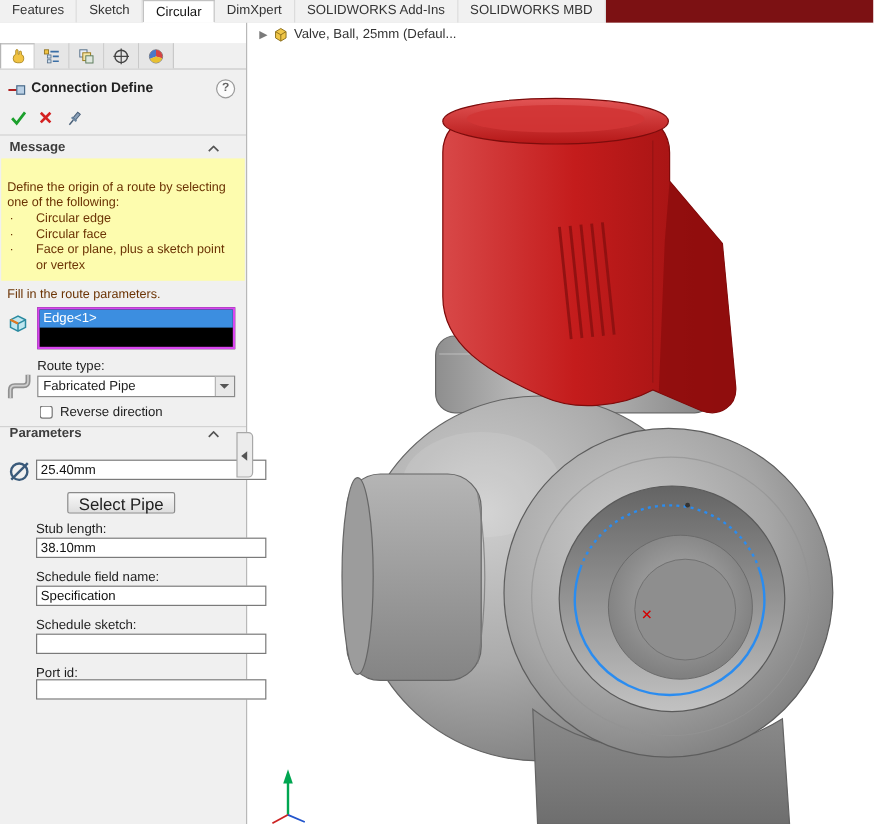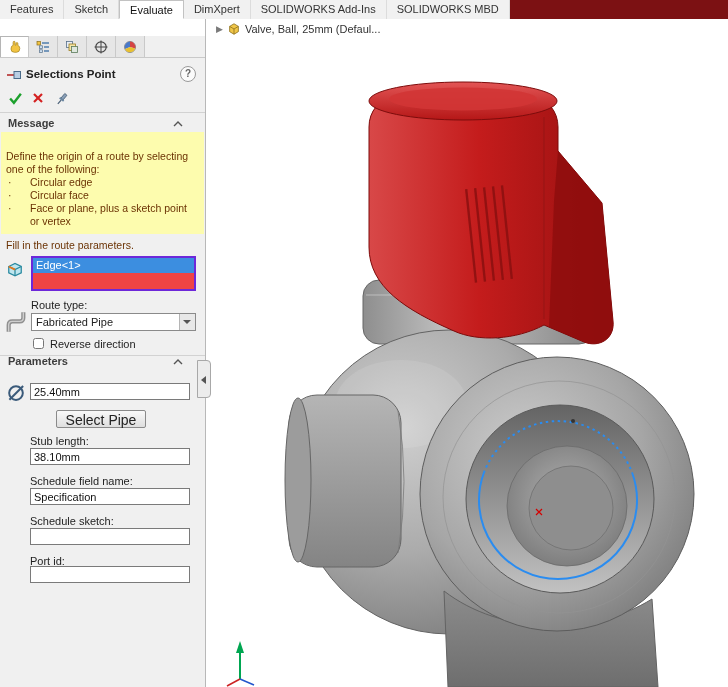--- a/index.html
+++ b/index.html
@@ -45,37 +45,37 @@
   .sec-h .lbl{position:absolute;left:8px;top:1px;font-size:11px;font-weight:bold;color:#3d3d3d;}
   .sec-h .chev{position:absolute;right:10px;top:5px;}
 
   .msgbox{position:absolute;left:1px;top:113px;width:203px;height:102px;background:#fdfcae;
           box-sizing:border-box;padding:18px 5px;font-size:10.5px;line-height:13px;color:#6b3304;}
   .msg-bullet{display:flex;}
   .msg-bullet .mk{width:24px;padding-left:2px;box-sizing:border-box;}
   .msg-bullet .bt{flex:1;}
   .msg-footer{margin-top:11px;}
 
-  .sel-list{position:absolute;left:31px;top:237px;width:165px;height:35px;background:#ef4444;
-            border:2px solid #6d28d9;box-sizing:border-box;}
+  .sel-list{position:absolute;left:31px;top:237px;width:165px;height:35px;background:#000000;
+            border:2px solid #d946ef;box-sizing:border-box;}
   .sel-item{height:15px;background:#3c8ee0;color:#fff;font-size:11px;line-height:15px;
             padding-left:3px;}
   .plabel{position:absolute;left:31px;font-size:11px;color:#1e1e1e;}
   .dropdown{position:absolute;left:31px;top:294px;width:165px;height:18px;background:#fff;
             border:1px solid #8a8a8a;box-sizing:border-box;font-size:11px;color:#222;}
   .dropdown .val{position:absolute;left:4px;top:2px;}
   .dd-btn{position:absolute;right:0;top:0;width:15px;height:16px;background:#e8e8e8;
           border-left:1px solid #b5b5b5;}
   .dd-arrow{position:absolute;left:3px;top:6px;width:0;height:0;
             border-left:4px solid transparent;border-right:4px solid transparent;
             border-top:4px solid #555;}
   .chk{position:absolute;left:33px;top:319px;width:11px;height:11px;margin:0;}
   .chk-lbl{position:absolute;left:50px;top:319px;font-size:11px;color:#1e1e1e;}
 
-  .pfield{position:absolute;left:30px;width:160px;height:17px;border:1px solid #7a7a7a;
+  .pfield{position:absolute;left:30px;width:192px;height:17px;border:1px solid #7a7a7a;
           background:#fff;box-sizing:border-box;font-family:"Liberation Sans",sans-serif;
           font-size:11px;color:#111;padding:0 3px;}
   .pico{position:absolute;left:5px;}
   .pbtn{position:absolute;left:56px;top:391px;width:90px;height:18px;
         background:linear-gradient(#f9f9f9,#dedede);border:1px solid #8a8a8a;border-radius:2px;
         font-family:"Liberation Sans",sans-serif;font-size:14px;color:#222;}
 
   .flyout-tab{position:absolute;left:197px;top:360px;width:14px;height:38px;background:#ececec;
               border:1px solid #a8a8a8;border-radius:0 4px 4px 0;box-sizing:border-box;}
   .flyout-arrow{position:absolute;left:3px;top:15px;width:0;height:0;
@@ -83,21 +83,21 @@
                 border-right:5px solid #555;}
 </style>
 </head>
 <body>
 
 <div id="app">
 
   <div class="cmdbar">
     <span class="cmdtab">Features</span>
     <span class="cmdtab">Sketch</span>
-    <span class="cmdtab active">Evaluate</span>
+    <span class="cmdtab active">Circular</span>
     <span class="cmdtab">DimXpert</span>
     <span class="cmdtab">SOLIDWORKS Add-Ins</span>
     <span class="cmdtab">SOLIDWORKS MBD</span>
     <div class="cmd-fill"></div>
   </div>
 
   <div class="viewport">
     <svg class="model" width="523" height="668" viewBox="0 0 523 668">
       <defs>
         <radialGradient id="sphereG" cx="35%" cy="32%" r="75%">
@@ -252,21 +252,21 @@
           <path d="M3,10 A5.5,5.5 0 0 0 13.2,9.6 L8,8 Z" fill="#e8c030"></path>
         </svg>
       </div>
     </div>
 
     <div class="pm-header">
       <svg class="pm-hicon" width="16" height="16" viewBox="0 0 16 16">
         <line x1="1" y1="8" x2="8" y2="8" stroke="#b02020" stroke-width="1.5"></line>
         <rect x="8" y="4.5" width="6.5" height="7" fill="#b9cfe4" stroke="#4a6b8a" stroke-width="1"></rect>
       </svg>
-      <span class="pm-title">Selections Point</span>
+      <span class="pm-title">Connection Define</span>
       <div class="help-circle">?</div>
     </div>
 
     <div class="pm-actions">
       <svg class="act" style="left:8px" width="15" height="15" viewBox="0 0 14 14">
         <polyline points="2,7 5.5,11 12,2.5" fill="none" stroke="#1ca02c" stroke-width="2.2"></polyline>
       </svg>
       <svg class="act" style="left:31px" width="14" height="14" viewBox="0 0 14 14">
         <line x1="3" y1="3" x2="11" y2="11" stroke="#d42020" stroke-width="2.2"></line>
         <line x1="11" y1="3" x2="3" y2="11" stroke="#d42020" stroke-width="2.2"></line>

